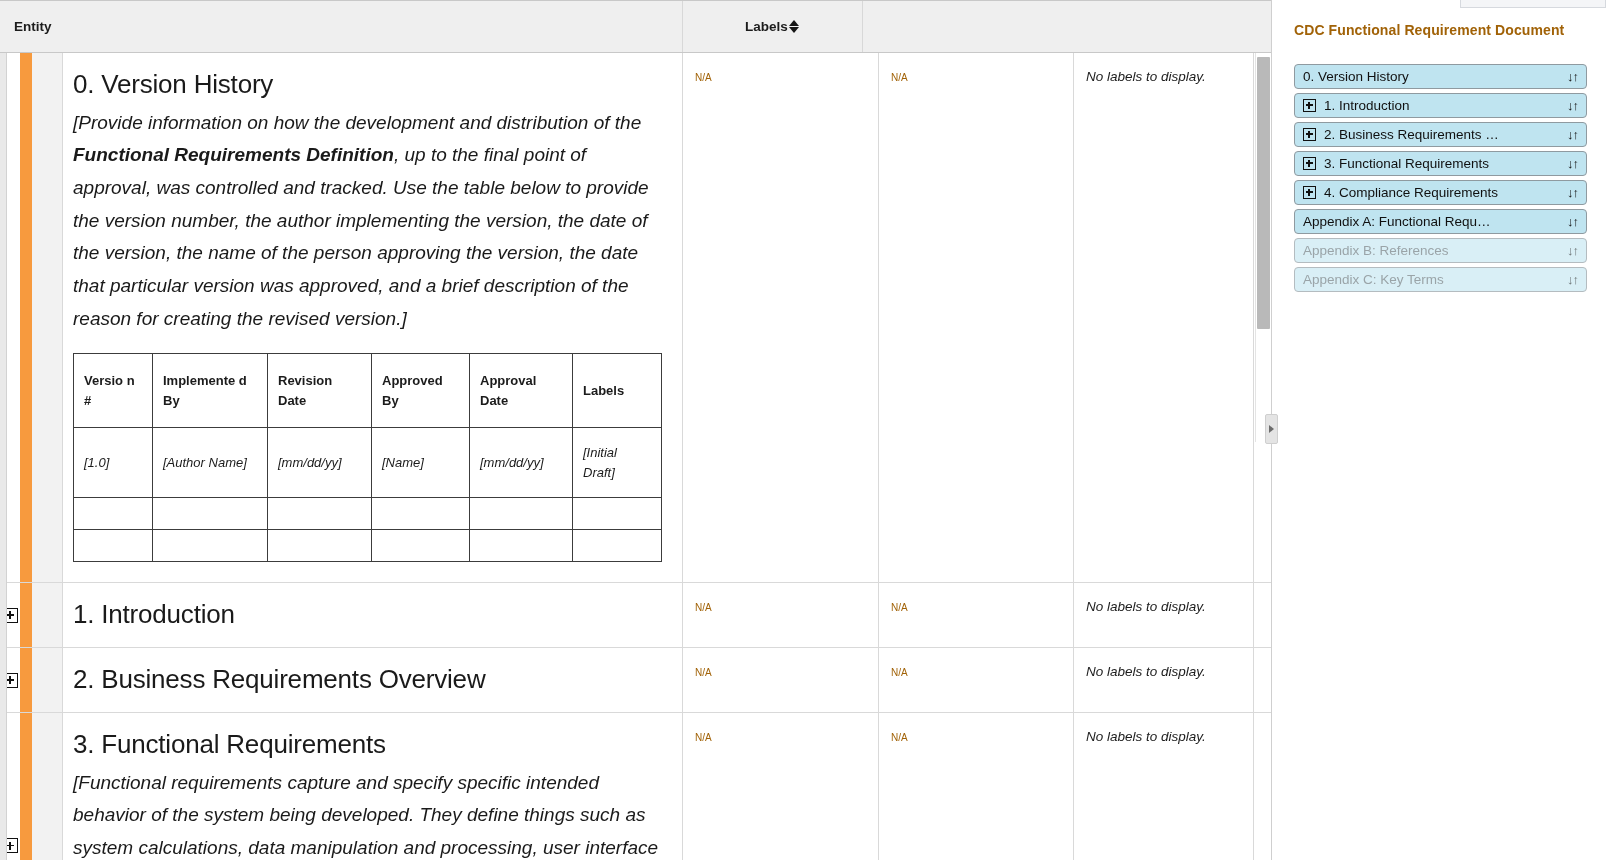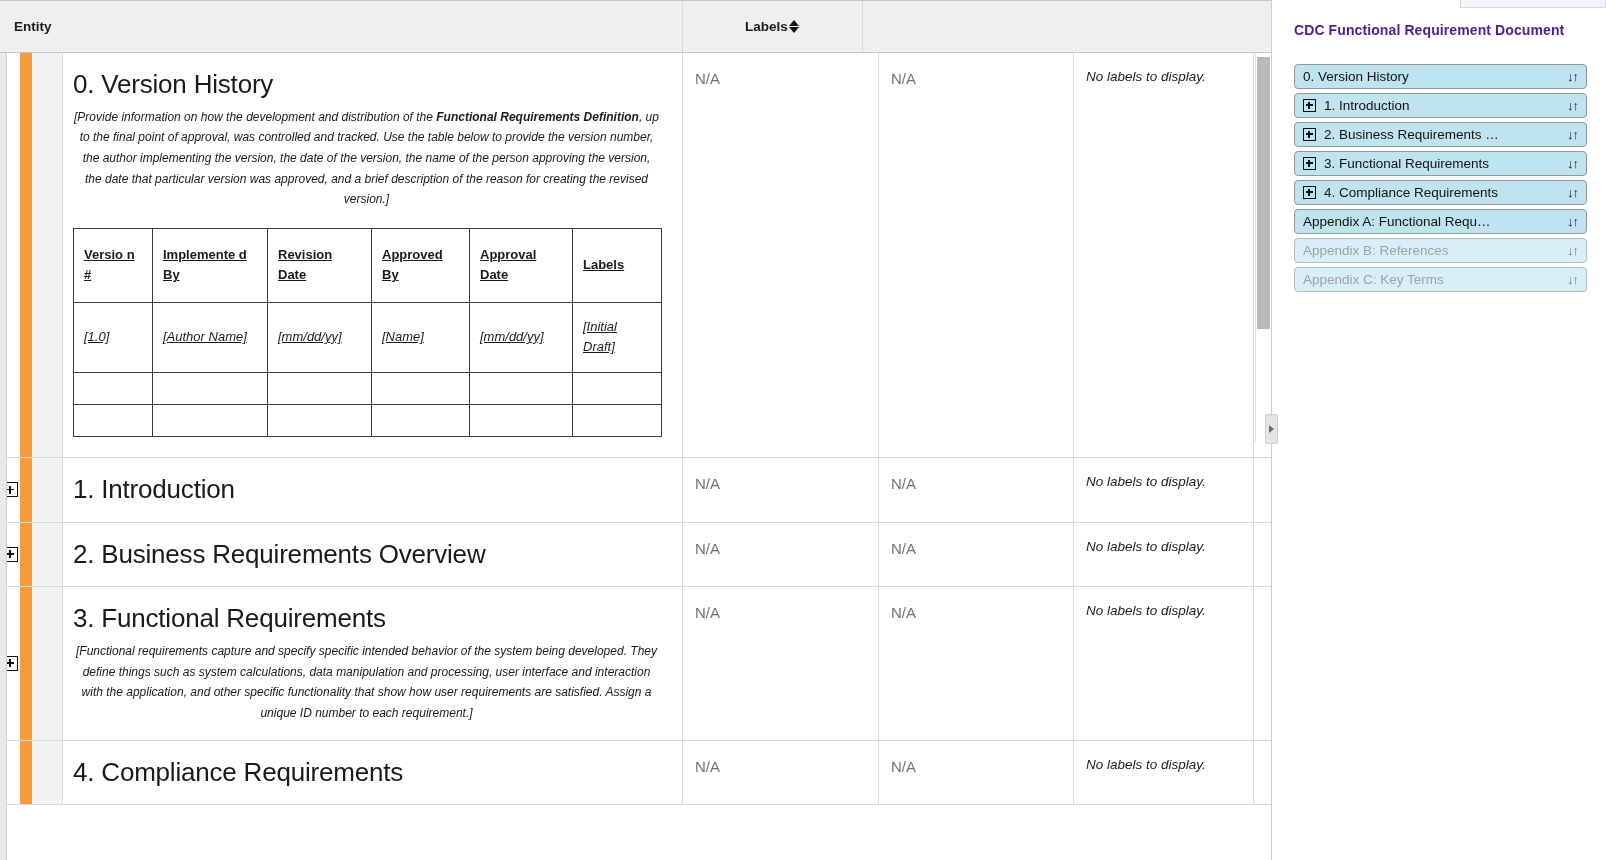--- a/index.html
+++ b/index.html
@@ -135,52 +135,50 @@
     overflow: hidden;
   }
   .cell.entity {
     width: 620px; flex: 0 0 620px;
     padding: 10px 22px 14px 10px;
   }
   .cell.rationale { width: 196px; flex: 0 0 196px; }
   .cell.quality   { width: 195px; flex: 0 0 195px; }
   .cell.labels    { width: 180px; flex: 0 0 180px; }
 
-  .na { font-size: 15px; color: #737373; }
+  .na { font-size: 10px; color: #a16207; }
   .nolabels { font-size: 13.5px; font-style: italic; color: #1c1c1c; }
 
   .sect-title {
     font-size: 26px;
     font-weight: normal;
     color: #1a1a1a;
     margin: 6px 0 2px 0;
     line-height: 1.22;
     letter-spacing: -0.2px;
   }
   .sect-para {
-    font-size: 12px;
+    font-size: 19px;
     font-style: italic;
     line-height: 1.72;
     color: #1a1a1a;
     margin: 6px 0 2px 0;
-    text-align: center;
   }
   .sect-para b { font-weight: bold; font-style: italic; }
 
   
   .row.r-version .cell { min-height: 389px; }
   .row.r-version .cell.entity { padding-bottom: 20px; }
 
   
   table.vh {
     border-collapse: collapse;
     margin-top: 18px;
     table-layout: fixed;
     width: 588px;
-    text-decoration: underline;
   }
   table.vh td, table.vh th {
     border: 1px solid #3c3c3c;
     vertical-align: middle;
     font-size: 13px;
     padding: 8px 10px;
   }
   table.vh th {
     font-weight: bold;
     text-align: left;
@@ -244,21 +242,21 @@
   .outline-pane {
     position: relative;
     width: 333px;
     height: 860px;
     background: #ffffff;
     padding: 22px 18px 0 22px;
   }
   .outline-title {
     font-size: 14px;
     font-weight: bold;
-    color: #4c1d95;
+    color: #a16207;
     margin: 0 0 26px 0;
     letter-spacing: 0.1px;
   }
   .outline-list { display: flex; flex-direction: column; gap: 4px; }
 
   .outline-item {
     display: flex;
     align-items: center;
     height: 25px;
     background: #bfe4f0;

